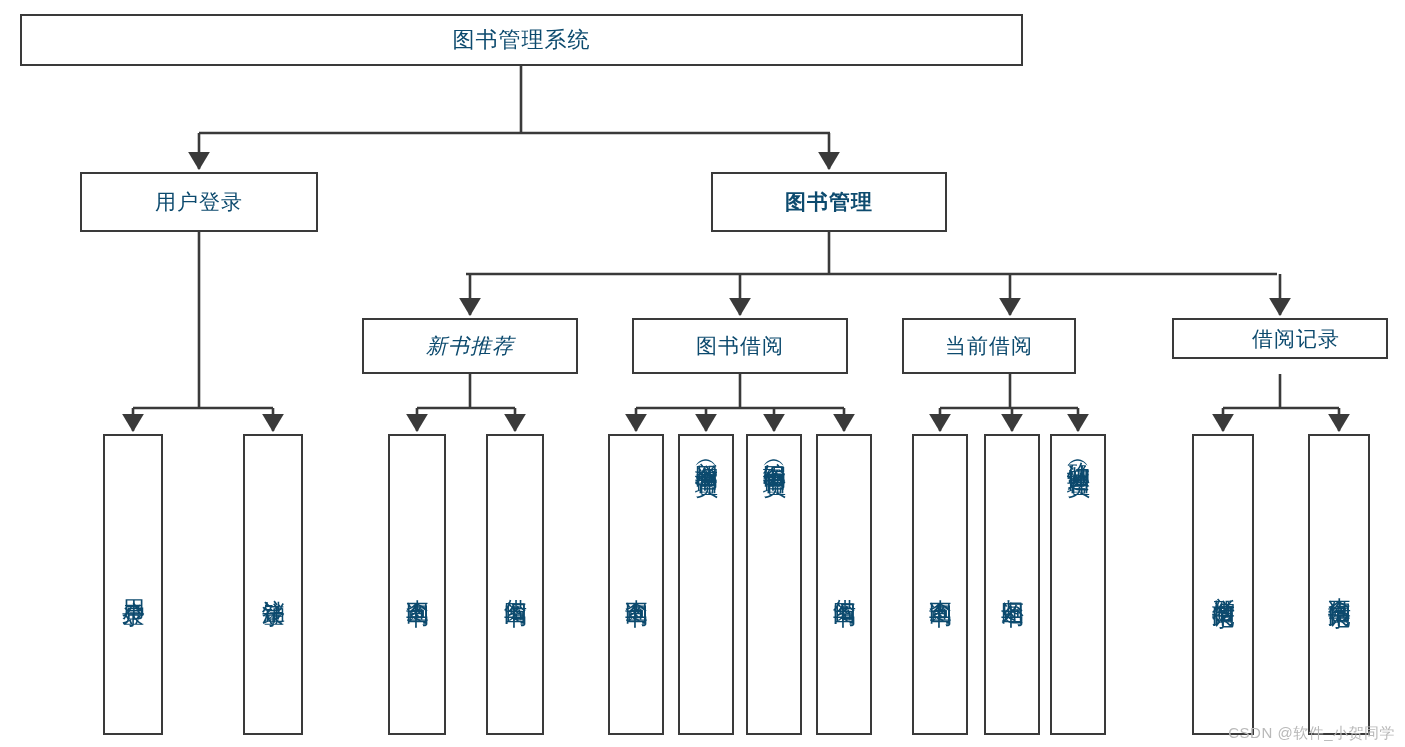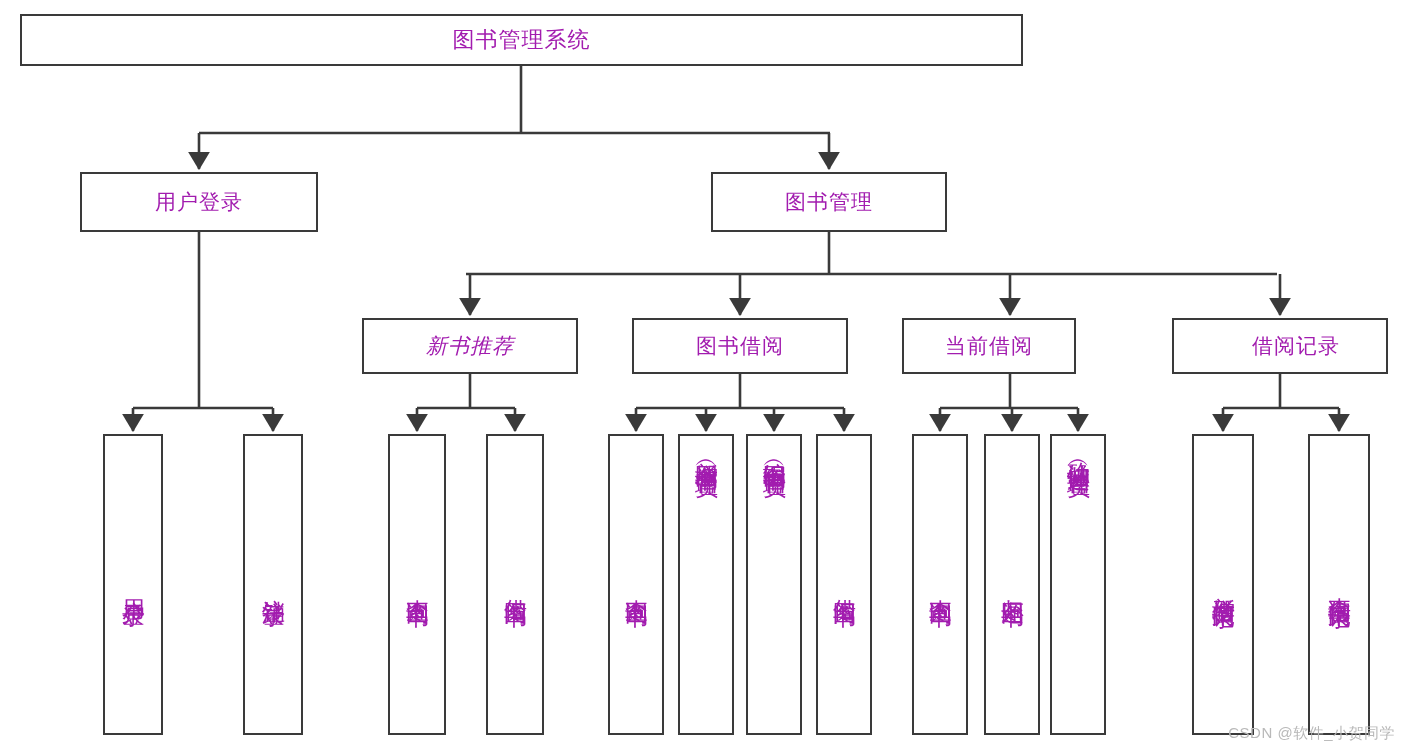--- a/index.html
+++ b/index.html
@@ -3,21 +3,21 @@
 <meta charset="utf-8">
 <style>
   html,body{margin:0;padding:0;background:#ffffff;}
   body{width:1405px;height:747px;overflow:hidden;
        font-family:"Liberation Sans","DejaVu Sans",sans-serif;}
   #stage{position:relative;width:1405px;height:747px;background:#fff;}
   svg.layer{position:absolute;left:0;top:0;width:1405px;height:747px;}
   .node{position:absolute;box-sizing:border-box;background:#ffffff;
         border:2.5px solid #3a3a3a;display:flex;align-items:center;
         justify-content:center;}
-  .node .lbl{color:#a21caf;white-space:nowrap;line-height:1.12;}
+  .node .lbl{color:#0c4a6e;white-space:nowrap;line-height:1.12;}
   .node.h .lbl{font-size:21px;letter-spacing:1px;}
   .node.root .lbl{font-size:22px;letter-spacing:1px;}
   .node.v{align-items:flex-start;padding-top:8px;}
   .node.v .lbl{writing-mode:vertical-rl;text-orientation:upright;
                font-size:23px;letter-spacing:2px;}
   .node.v.mid{align-items:center;padding-top:0;}
   #watermark{position:absolute;right:10px;bottom:4px;font-size:15px;
              color:#b9b9b9;white-space:nowrap;letter-spacing:.5px;margin-left:40px;}
 </style>
 </head>
@@ -68,33 +68,33 @@
       </g>
   </svg>
 
   <div id="nodes">
       <div class="node h root" style="left: 20px; top: 14px; width: 1003px; height: 52px;">
         <span class="lbl">图书管理系统</span>
       </div>
       <div class="node h" style="left: 80px; top: 172px; width: 238px; height: 60px;">
         <span class="lbl">用户登录</span>
       </div>
-      <div class="node h" style="left: 711px; top: 172px; width: 236px; height: 60px;">
+      <div class="node h" style="left: 711px; top: 172px; width: 236px; height: 60px; font-weight: bold;">
         <span class="lbl">图书管理</span>
       </div>
       <div class="node h" style="left: 362px; top: 318px; width: 216px; height: 56px; font-style: italic;">
         <span class="lbl">新书推荐</span>
       </div>
       <div class="node h" style="left: 632px; top: 318px; width: 216px; height: 56px;">
         <span class="lbl">图书借阅</span>
       </div>
       <div class="node h" style="left: 902px; top: 318px; width: 174px; height: 56px; text-align: right;">
         <span class="lbl">当前借阅</span>
       </div>
-      <div class="node h" style="left: 1172px; top: 318px; width: 216px; height: 56px; padding-left: 32px;">
+      <div class="node h" style="left: 1172px; top: 318px; width: 216px; height: 41px; padding-left: 32px;">
         <span class="lbl">借阅记录</span>
       </div>
       <div class="node v mid" style="left: 103px; top: 434px; width: 60px; height: 301px;">
         <span class="lbl">用户登录</span>
       </div>
       <div class="node v mid" style="left: 243px; top: 434px; width: 60px; height: 301px;">
         <span class="lbl">注销登录</span>
       </div>
       <div class="node v mid" style="left: 388px; top: 434px; width: 58px; height: 301px;">
         <span class="lbl">查询图书</span>

